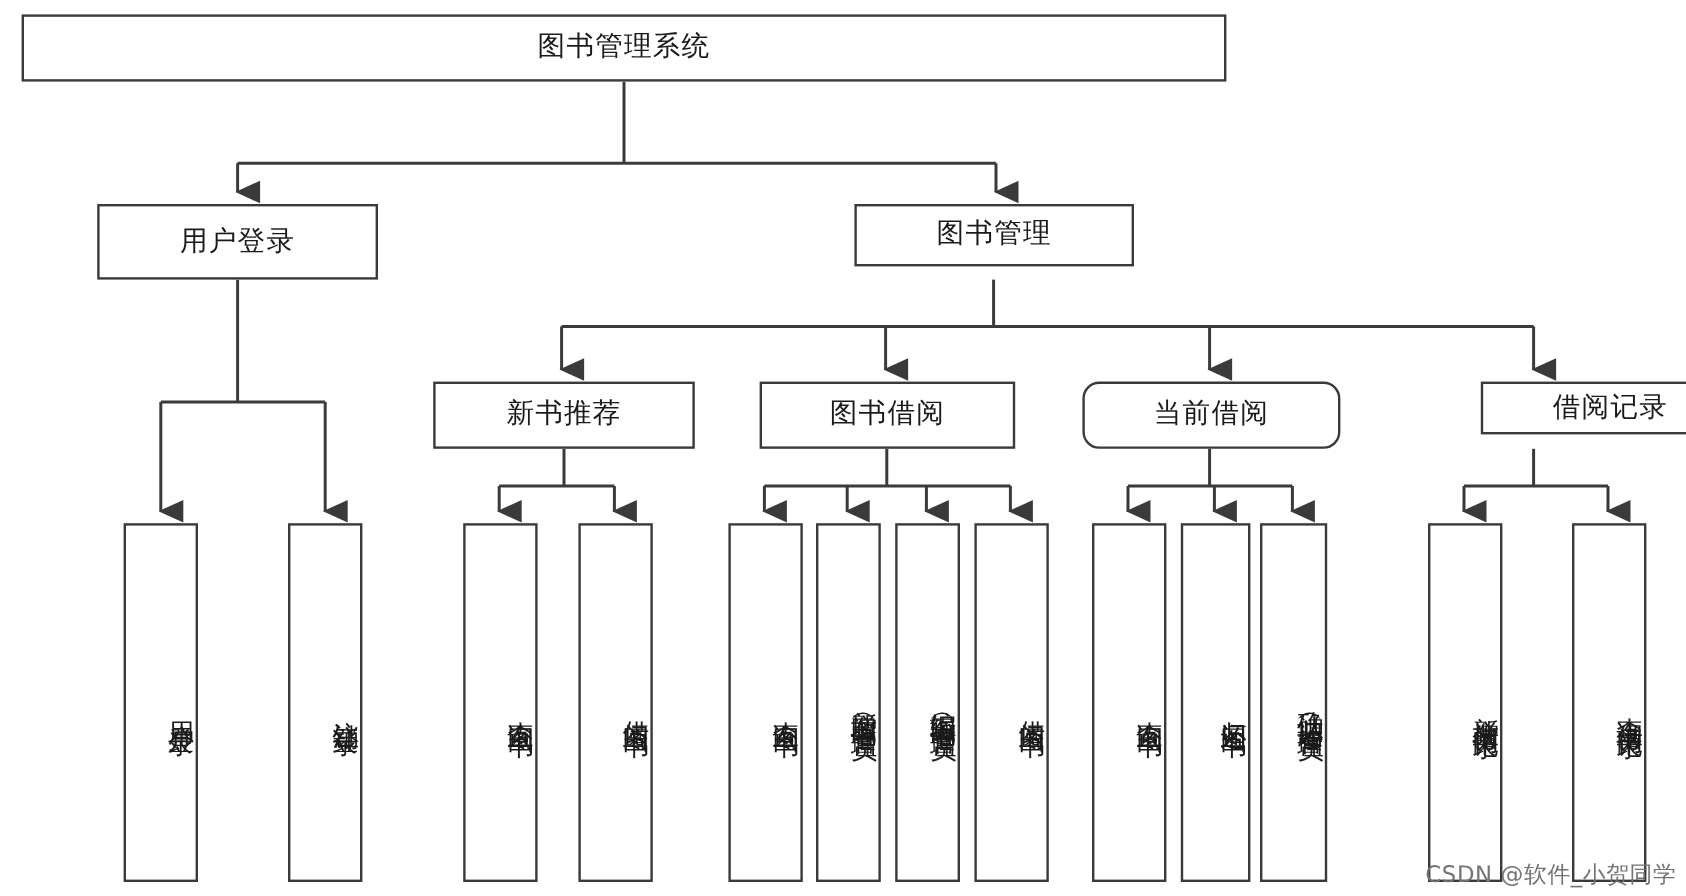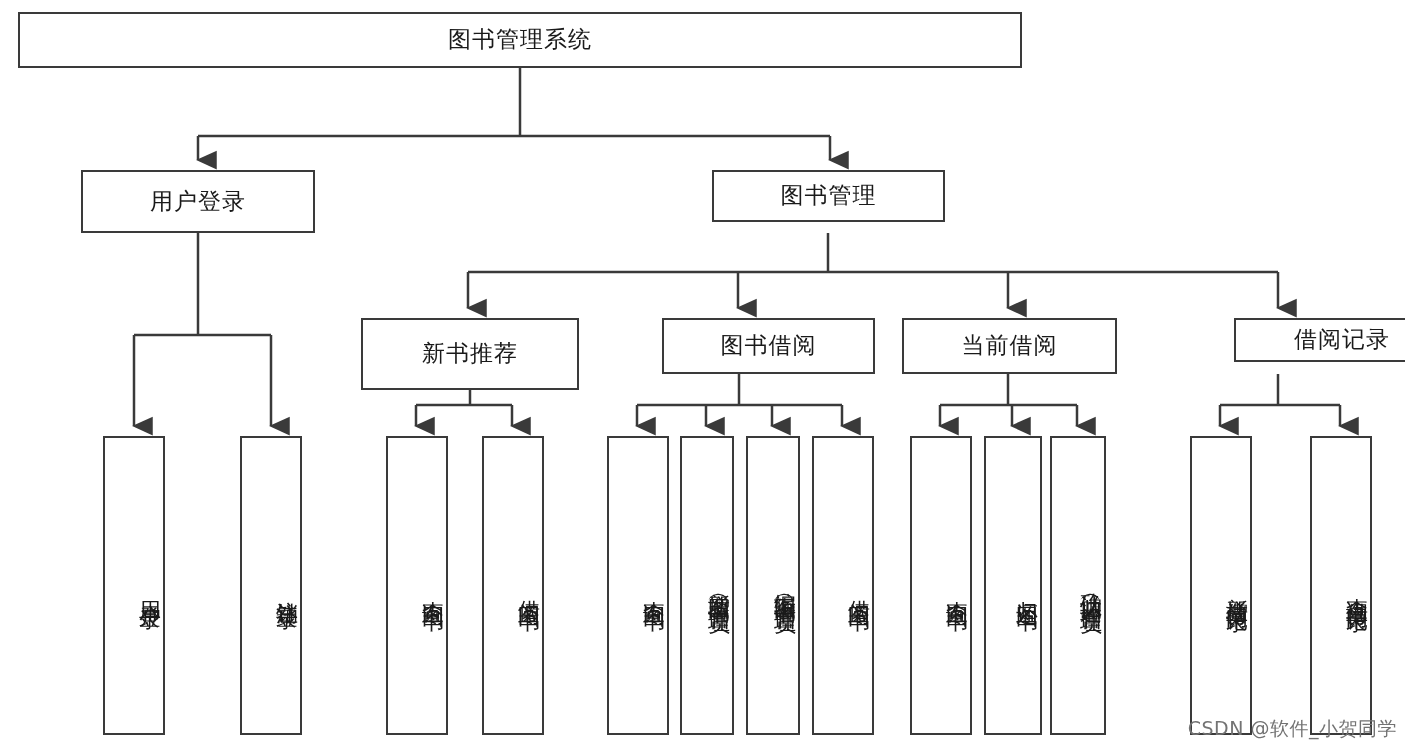--- a/index.html
+++ b/index.html
@@ -122,27 +122,27 @@
     <span>图书管理系统</span>
   </div>
 
   <div class="node node-h" style="left:81px; top:170px; width:234px; height:63px;">
     <span>用户登录</span>
   </div>
   <div class="node node-h" style="left:712px; top:170px; width:233px; height:52px;">
     <span>图书管理</span>
   </div>
 
-  <div class="node node-h" style="left:361px; top:318px; width:218px; height:72px;">
+  <div class="node node-h" style="left:361px; top:318px; width:218px; height:56px;">
     <span>新书推荐</span>
   </div>
-  <div class="node node-h" style="left:662px; top:318px; width:213px; height:56px;">
+  <div class="node node-h" style="left:633px; top:318px; width:213px; height:56px;">
     <span>图书借阅</span>
   </div>
-  <div class="node node-h" style="left:902px; top:318px; width:215px; height:56px;">
+  <div class="node node-h" style="left:902px; top:318px; width:215px; height:56px;border-radius:14px;">
     <span>当前借阅</span>
   </div>
   <div class="node node-h" style="left:1234px; top:318px; width:216px; height:44px;font-family:Liberation Serif, serif;">
     <span>借阅记录</span>
   </div>
 
   <div class="node node-v" style="left:103px; top:436px; width:62px; height:299px;">
     <span class="vtxt">用户登录</span>
   </div>
   <div class="node node-v" style="left:240px; top:436px; width:62px; height:299px;">

